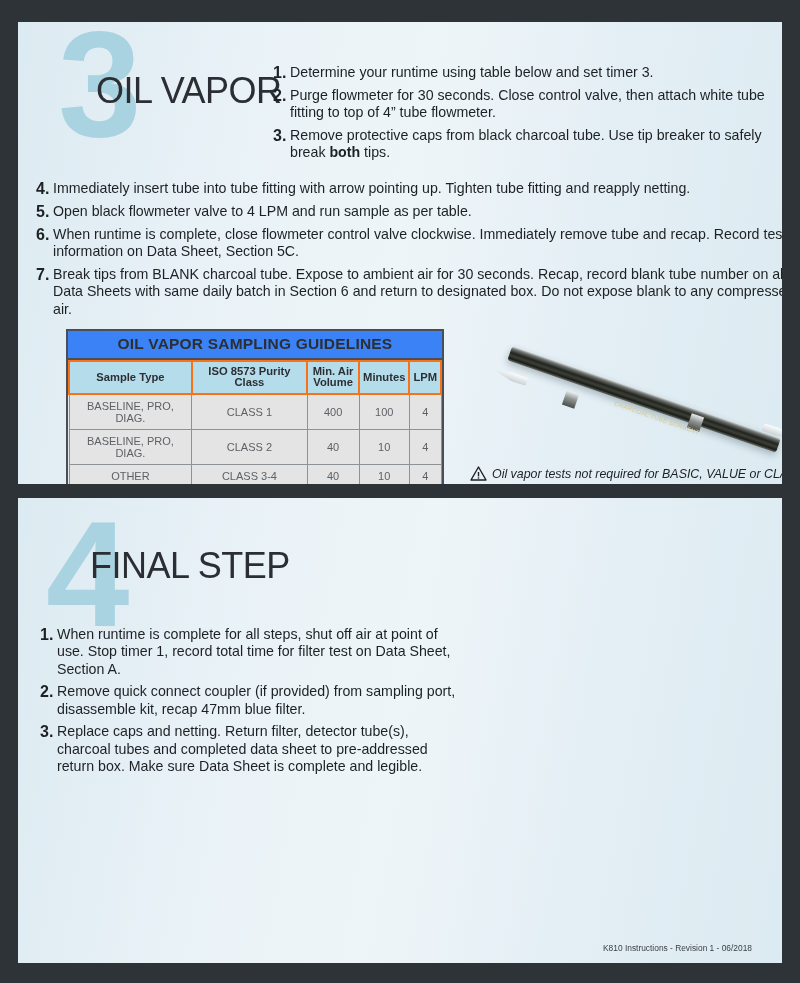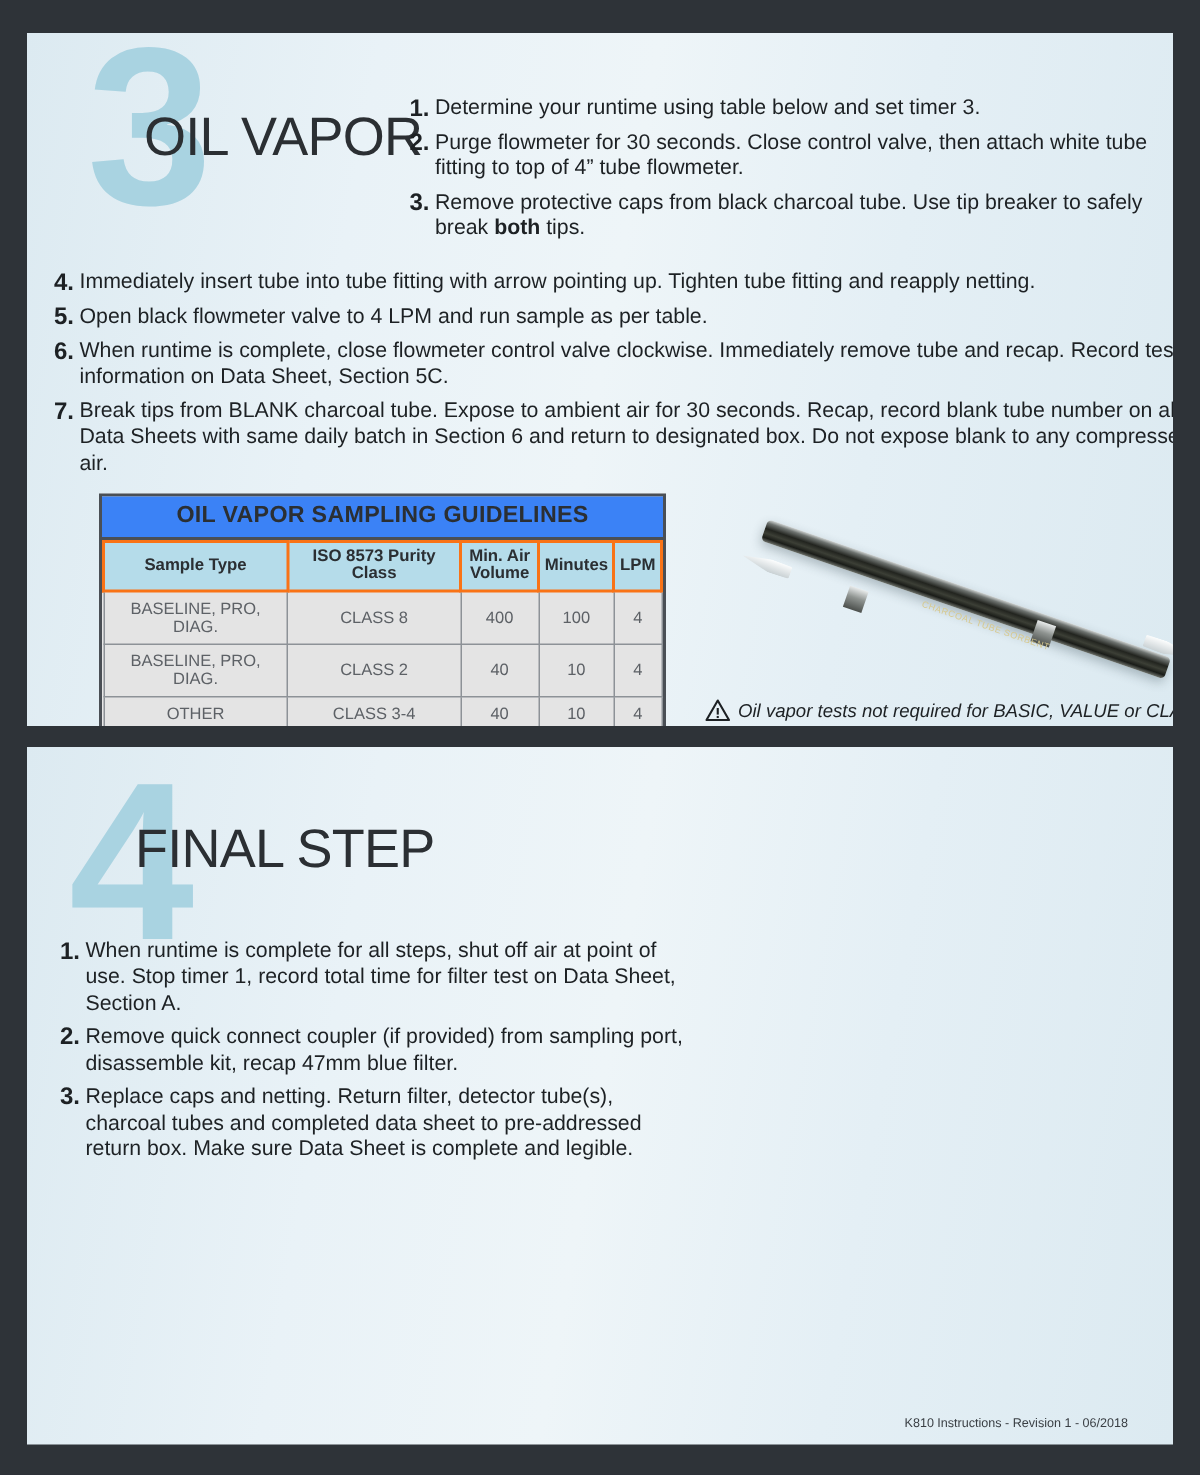--- a/index.html
+++ b/index.html
@@ -231,21 +231,21 @@
             <th>Sample Type</th>
             <th>ISO 8573 Purity Class</th>
             <th>Min. Air Volume</th>
             <th>Minutes</th>
             <th>LPM</th>
           </tr>
         </thead>
         <tbody>
           <tr>
             <td class="c1">BASELINE, PRO, DIAG.</td>
-            <td class="c2">CLASS 8</td>
+            <td class="c2">CLASS 1</td>
             <td>400</td>
             <td>100</td>
             <td>4</td>
           </tr>
           <tr>
             <td class="c1">BASELINE, PRO, DIAG.</td>
             <td class="c2">CLASS 2</td>
             <td>40</td>
             <td>10</td>
             <td>4</td>

